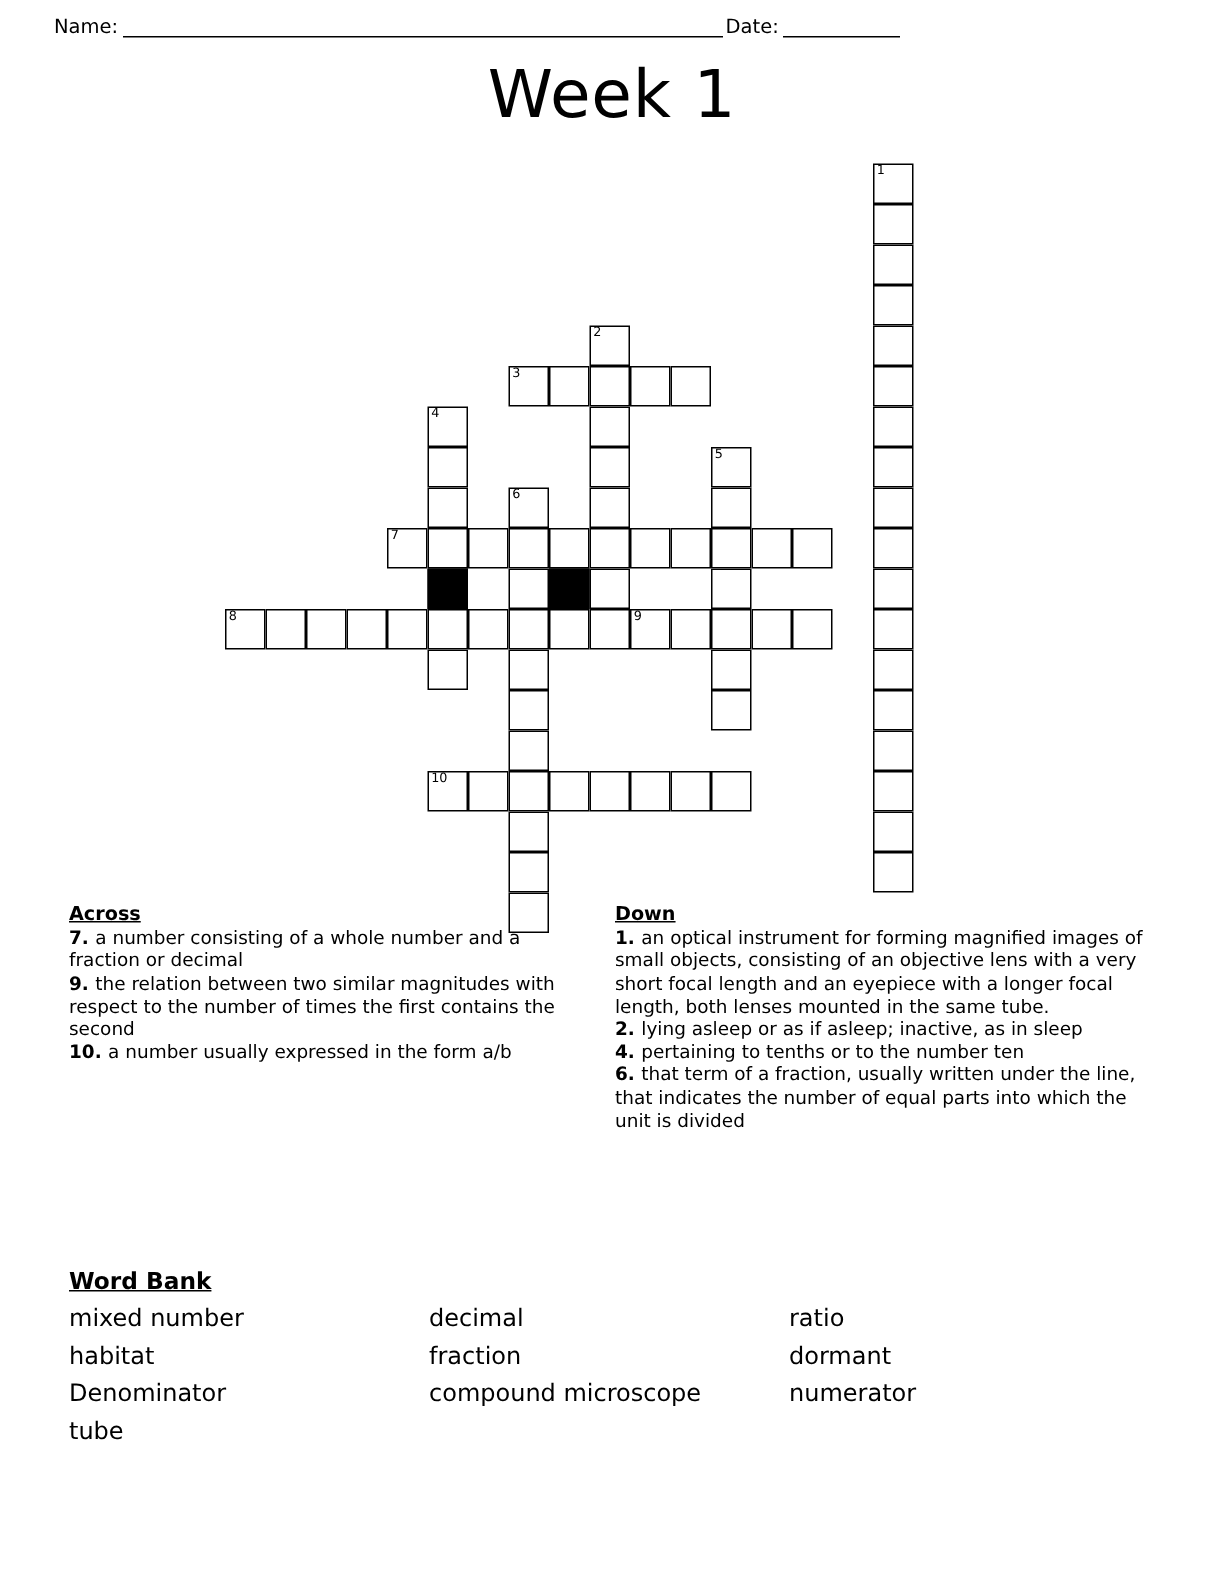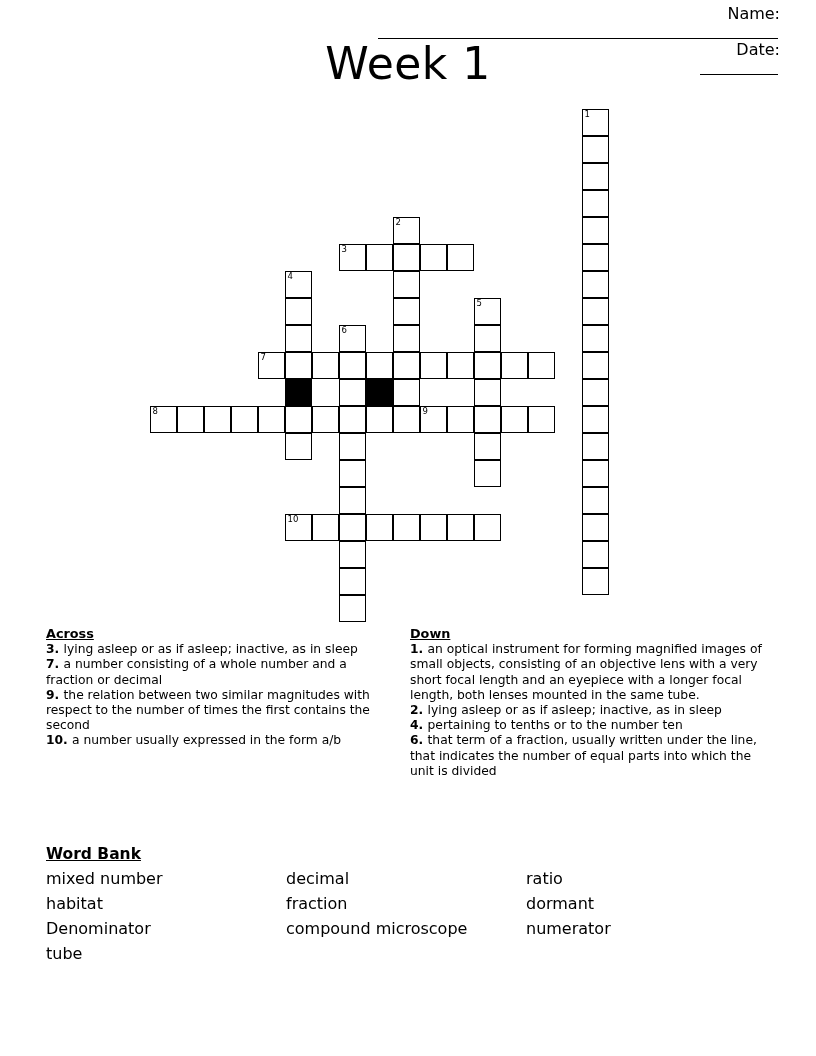--- a/index.html
+++ b/index.html
@@ -19,22 +19,21 @@
   
   .header-row {
     position: absolute;
     left: 0; top: 0;
     width: 816px;
     height: 26px;
     display: flex;
     align-items: flex-end;
     padding: 4px 36px 0 36px;
     box-sizing: border-box;
-    font-size: 16px;
-    flex-direction: column;
+    font-size: 13px;
   }
   .hdr-label { white-space: nowrap; }
   .hdr-rule {
     flex: 0 0 auto;
     border-bottom: 1px solid #000;
     height: 15px;
     margin: 0 2px 1px 3px;
   }
   .rule-name { width: 400px; }
   .rule-date { width: 78px; }
@@ -77,21 +76,21 @@
     left: 1.5px;
     top: -0.5px;
     font-size: 8.5px;
     line-height: 9px;
     font-family: "DejaVu Sans", sans-serif;
   }
 
   
   .clues {
     position: absolute;
-    top: 626px;
+    top: 602px;
     left: 0;
     width: 728px;
     height: 210px;
   }
   .clue-col {
     position: absolute;
     top: 0;
     font-size: 12.3px;
     line-height: 15.2px;
   }
@@ -246,21 +245,20 @@
     <div class="cell" style="left: 420px; top: 514px;"></div>
     <div class="cell" style="left: 447px; top: 514px;"></div>
     <div class="cell" style="left: 474px; top: 514px;"></div>
     <div class="cell blocked" style="left: 366px; top: 379px;"></div>
   </div>
 
 <div class="clues">
   <div class="clue-col across">
     <span class="clue-head">Across</span>
     <div id="across-list">
-        <div class="clue-item"><span class="cnum">3. </span><span>lying asleep or as if asleep; inactive, as in sleep</span></div>
         <div class="clue-item"><span class="cnum">7. </span><span>a number consisting of a whole number and a fraction or decimal</span></div>
         <div class="clue-item"><span class="cnum">9. </span><span>the relation between two similar magnitudes with respect to the number of times the first contains the second</span></div>
         <div class="clue-item"><span class="cnum">10. </span><span>a number usually expressed in the form a/b</span></div>
       </div>
   </div>
   <div class="clue-col down">
     <span class="clue-head">Down</span>
     <div id="down-list">
         <div class="clue-item"><span class="cnum">1. </span><span>an optical instrument for forming magnified images of small objects, consisting of an objective lens with a very short focal length and an eyepiece with a longer focal length, both lenses mounted in the same tube.</span></div>
         <div class="clue-item"><span class="cnum">2. </span><span>lying asleep or as if asleep; inactive, as in sleep</span></div>

